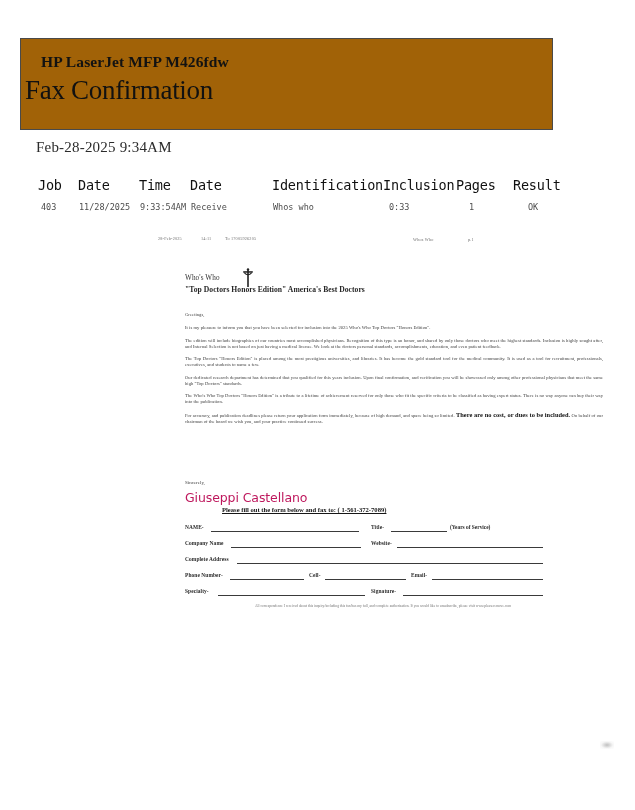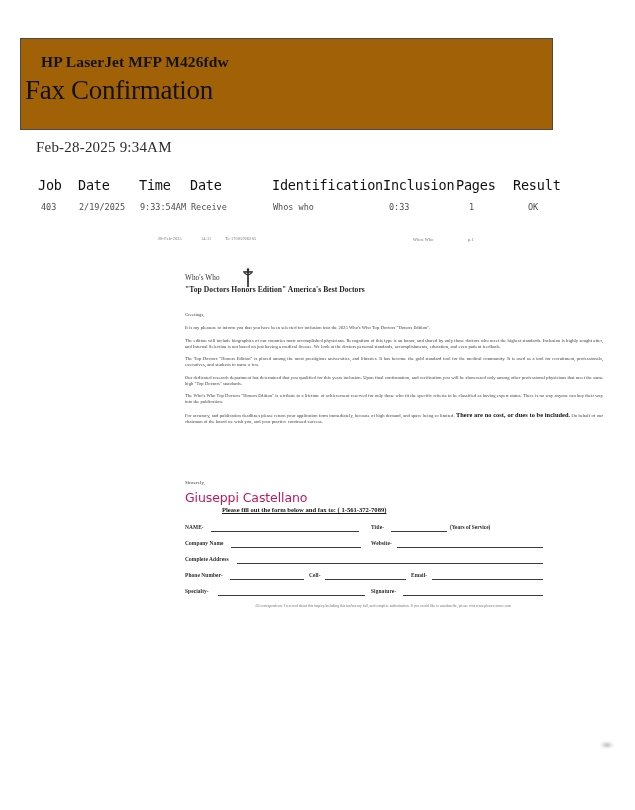--- a/index.html
+++ b/index.html
@@ -282,21 +282,21 @@
 
 <div class="timestamp">Feb-28-2025  9:34AM</div>
 
 <div class="job-table">
   <div class="col c-job">
     <div class="th">Job</div>
     <div class="td">403</div>
   </div>
   <div class="col c-date">
     <div class="th">Date</div>
-    <div class="td">2/19/2025</div>
+    <div class="td">11/28/2025</div>
   </div>
   <div class="col c-time">
     <div class="th">Time</div>
     <div class="td">9:33:54AM</div>
   </div>
   <div class="col c-type">
     <div class="th">Date</div>
     <div class="td">Receive</div>
   </div>
   <div class="col c-ident">

